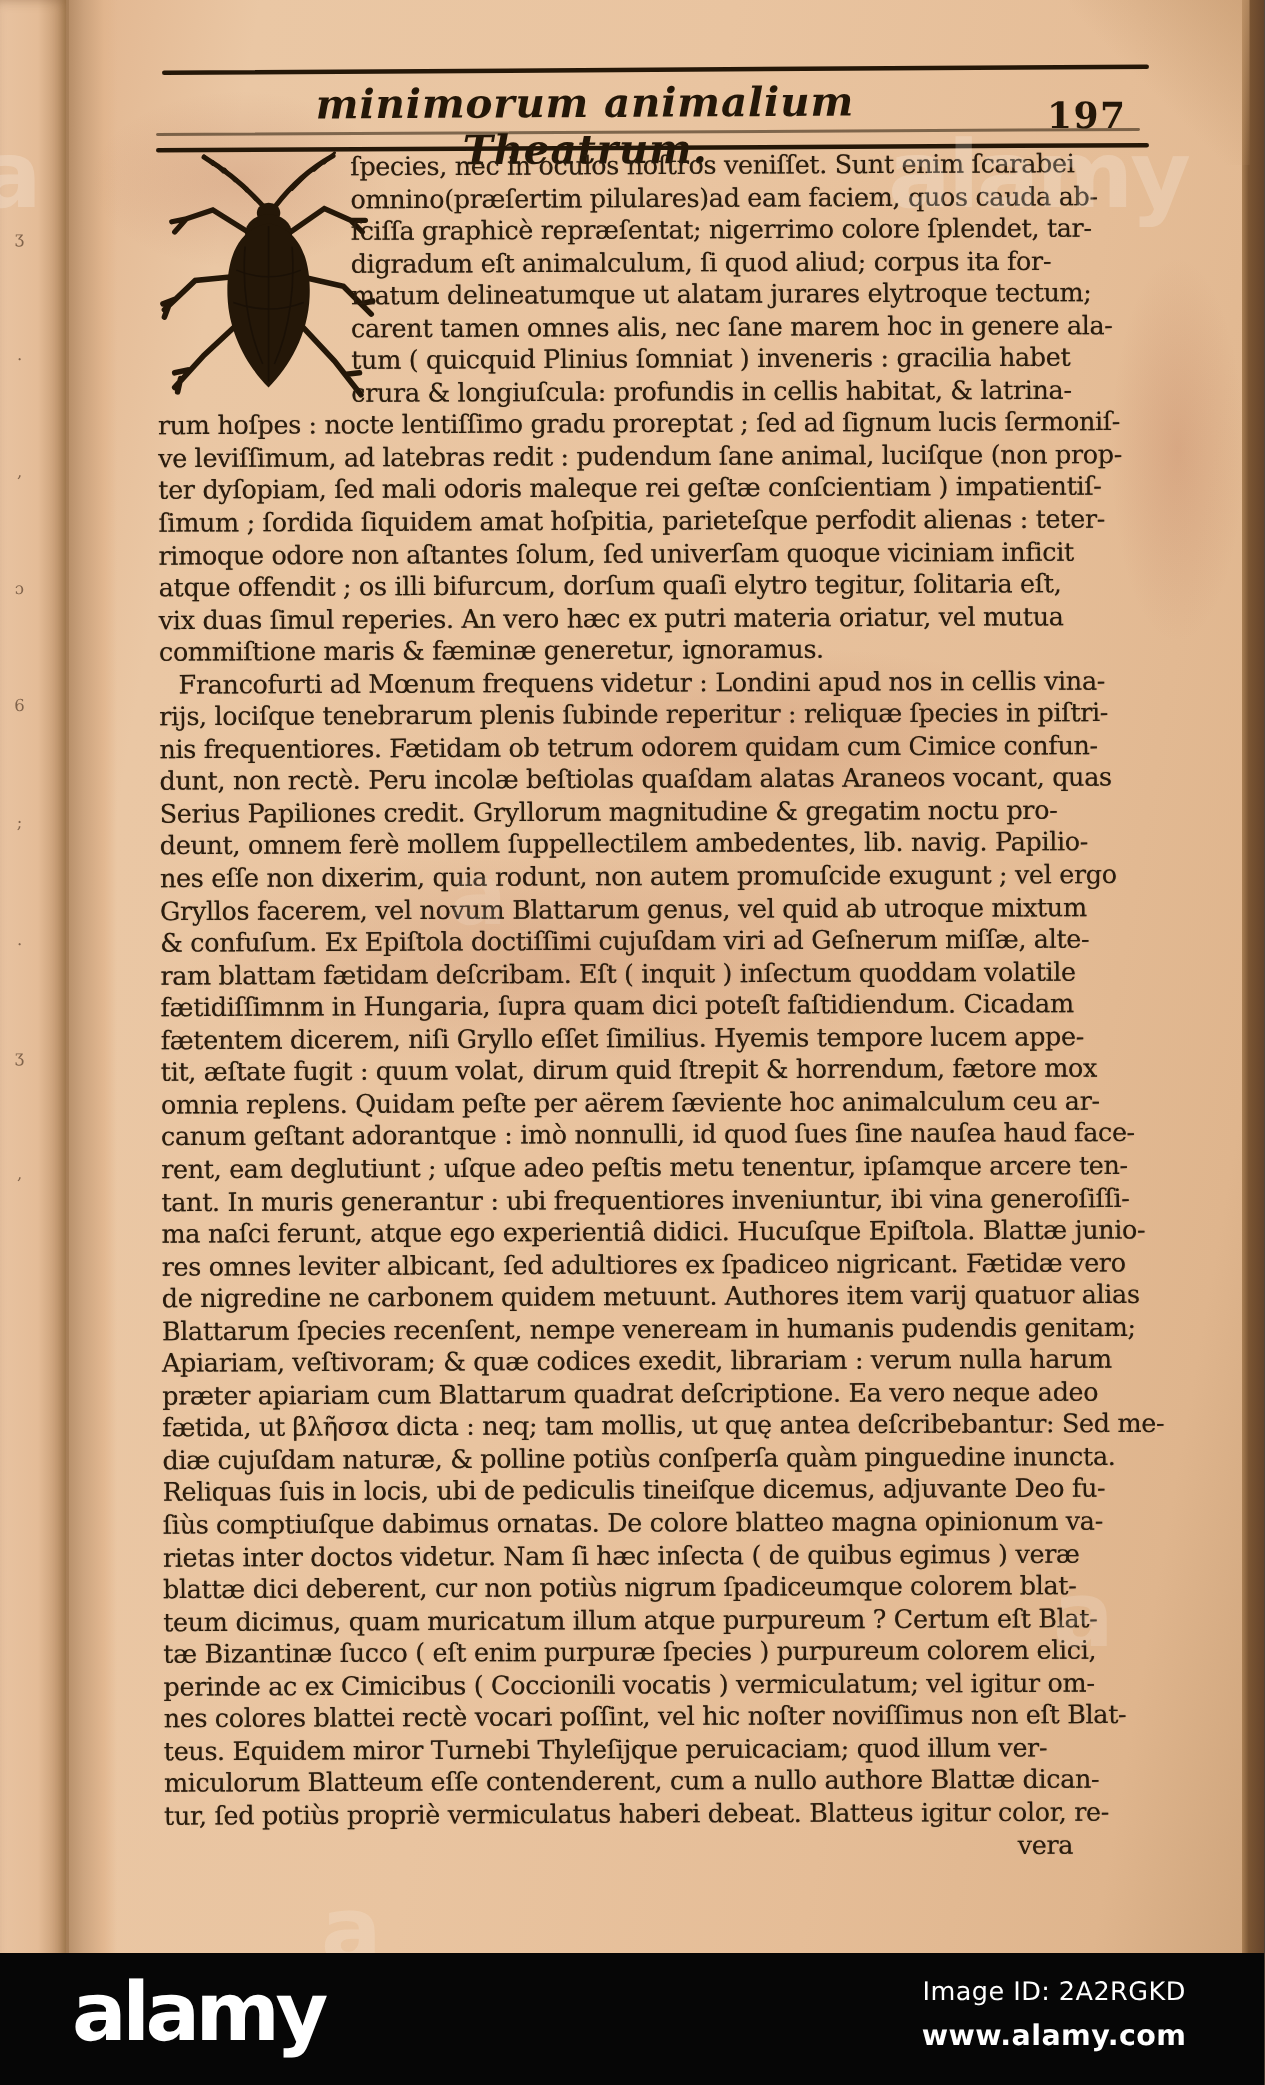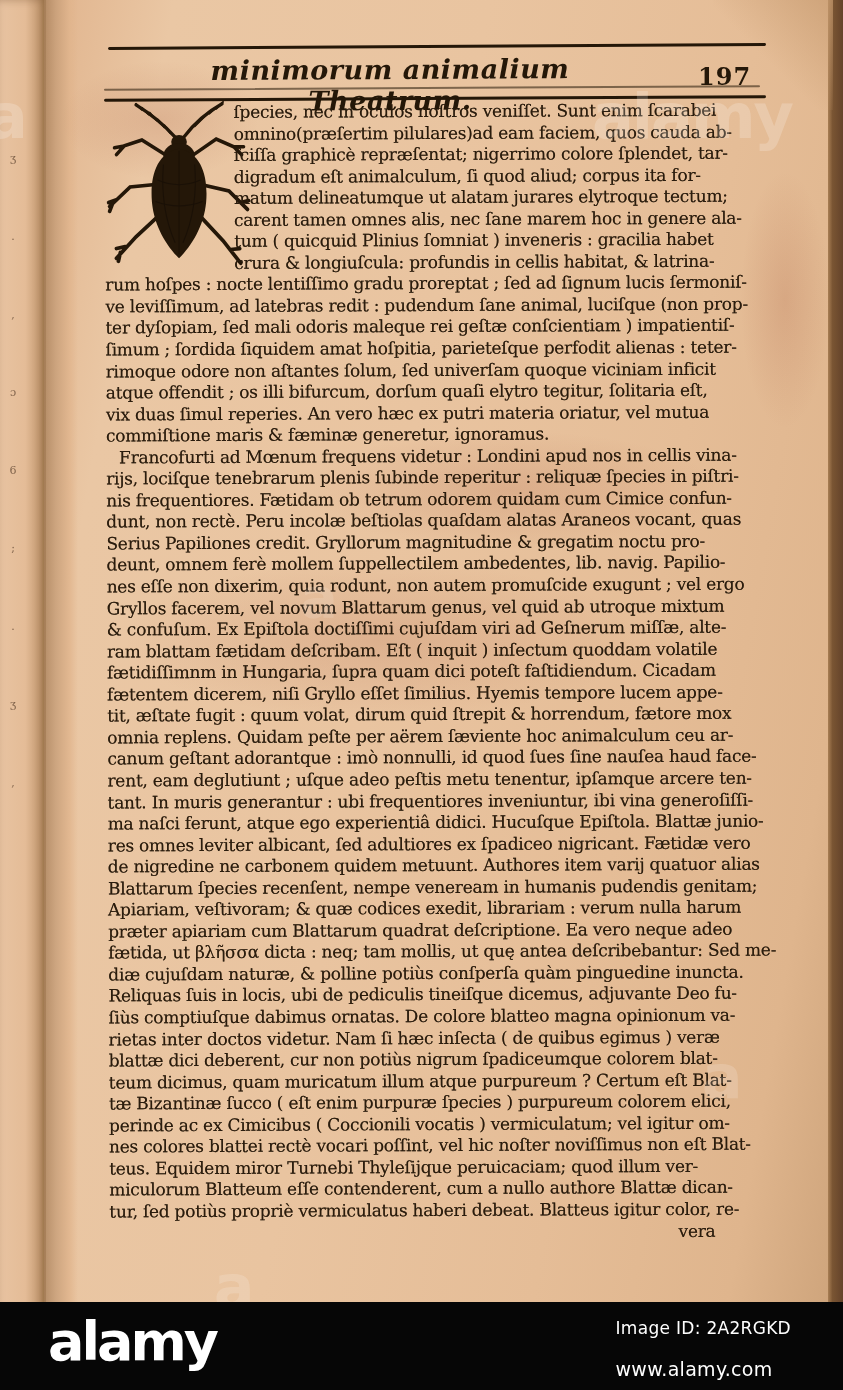--- a/index.html
+++ b/index.html
@@ -90,23 +90,23 @@
 
   
   .bar{
     position:absolute;left:0;bottom:0;width:843px;height:88px;background:#060606;
     font-family:"DejaVu Sans",sans-serif;color:#fff;
   }
   .bar-logo{
     position:absolute;left:48px;top:8px;font-size:54px;font-weight:bold;
     letter-spacing:-3px;
   }
-  .bar-right{position:absolute;right:52px;top:16px;text-align:left;}
+  .bar-right{position:absolute;right:52px;top:16px;text-align:center;}
   .bar-id{font-size:17px;letter-spacing:.3px;}
-  .bar-url{font-size:19px;font-weight:normal;margin-top:20px;letter-spacing:.3px;}
+  .bar-url{font-size:19px;font-weight:bold;margin-top:8px;letter-spacing:.3px;}
 </style>
 </head>
 <body>
 
 <div class="photo">
 
   <div class="facing-page"></div>
   <div class="gutter"></div>
   <div class="right-edge"></div>
   <div class="corner-shade"></div>

